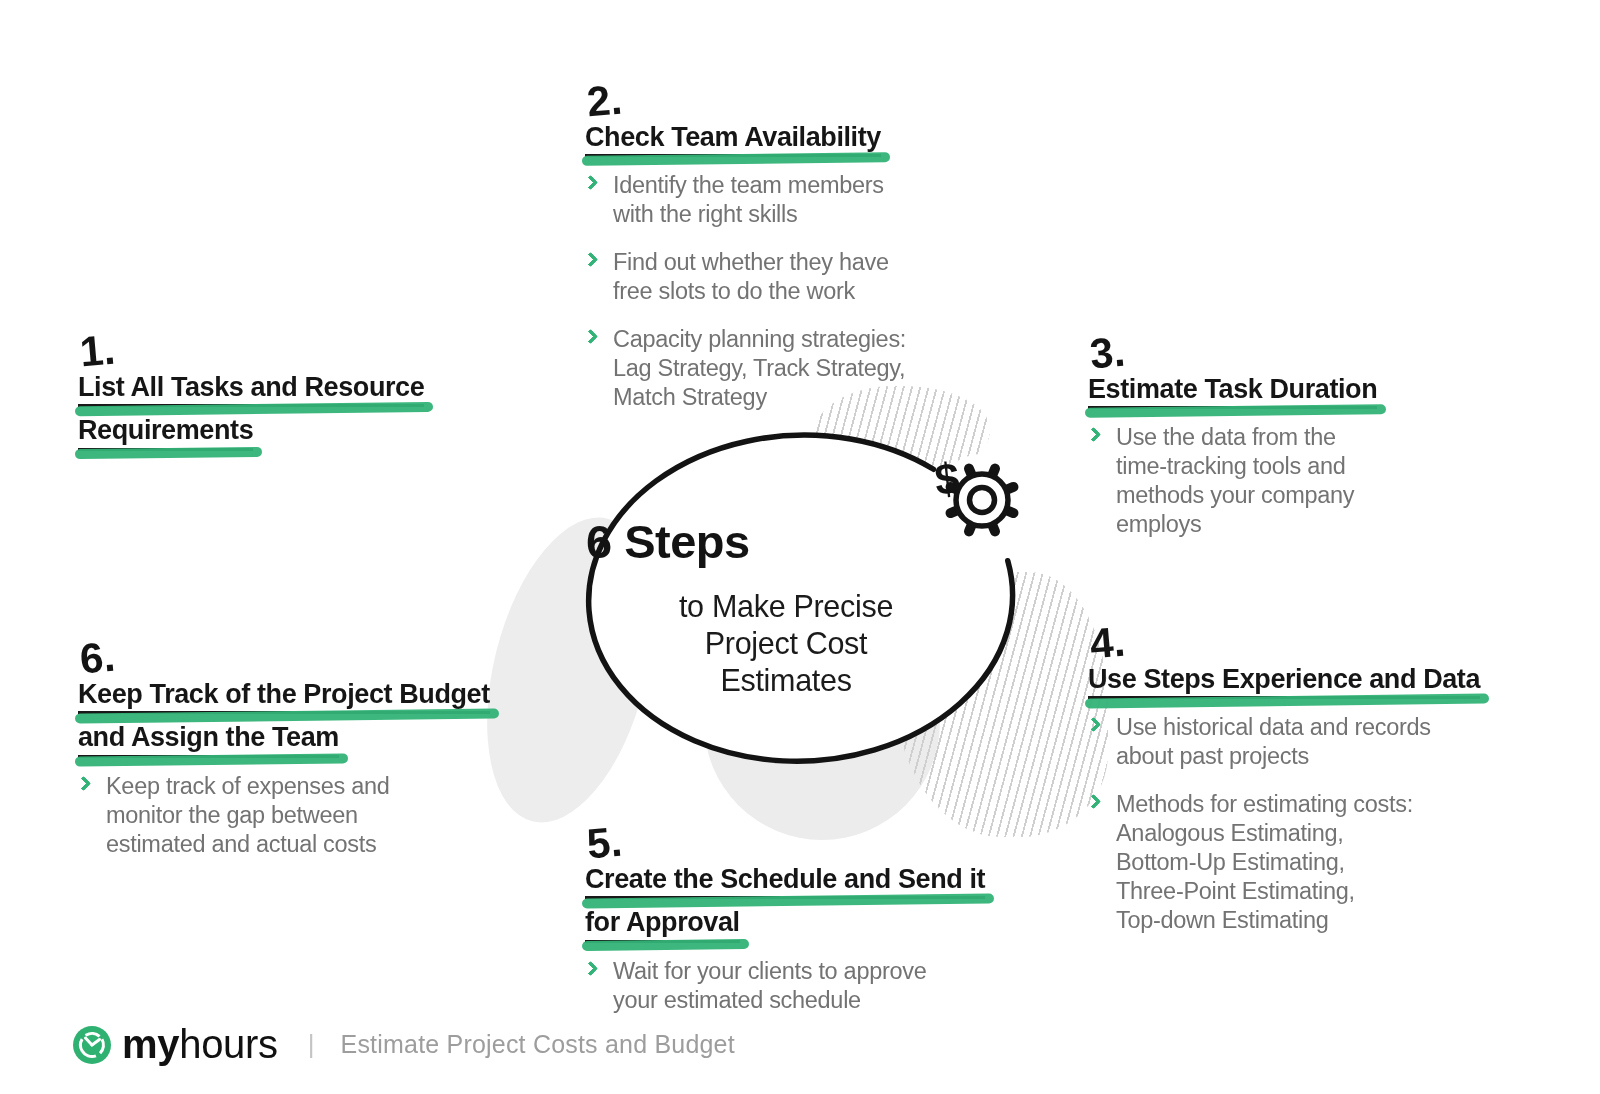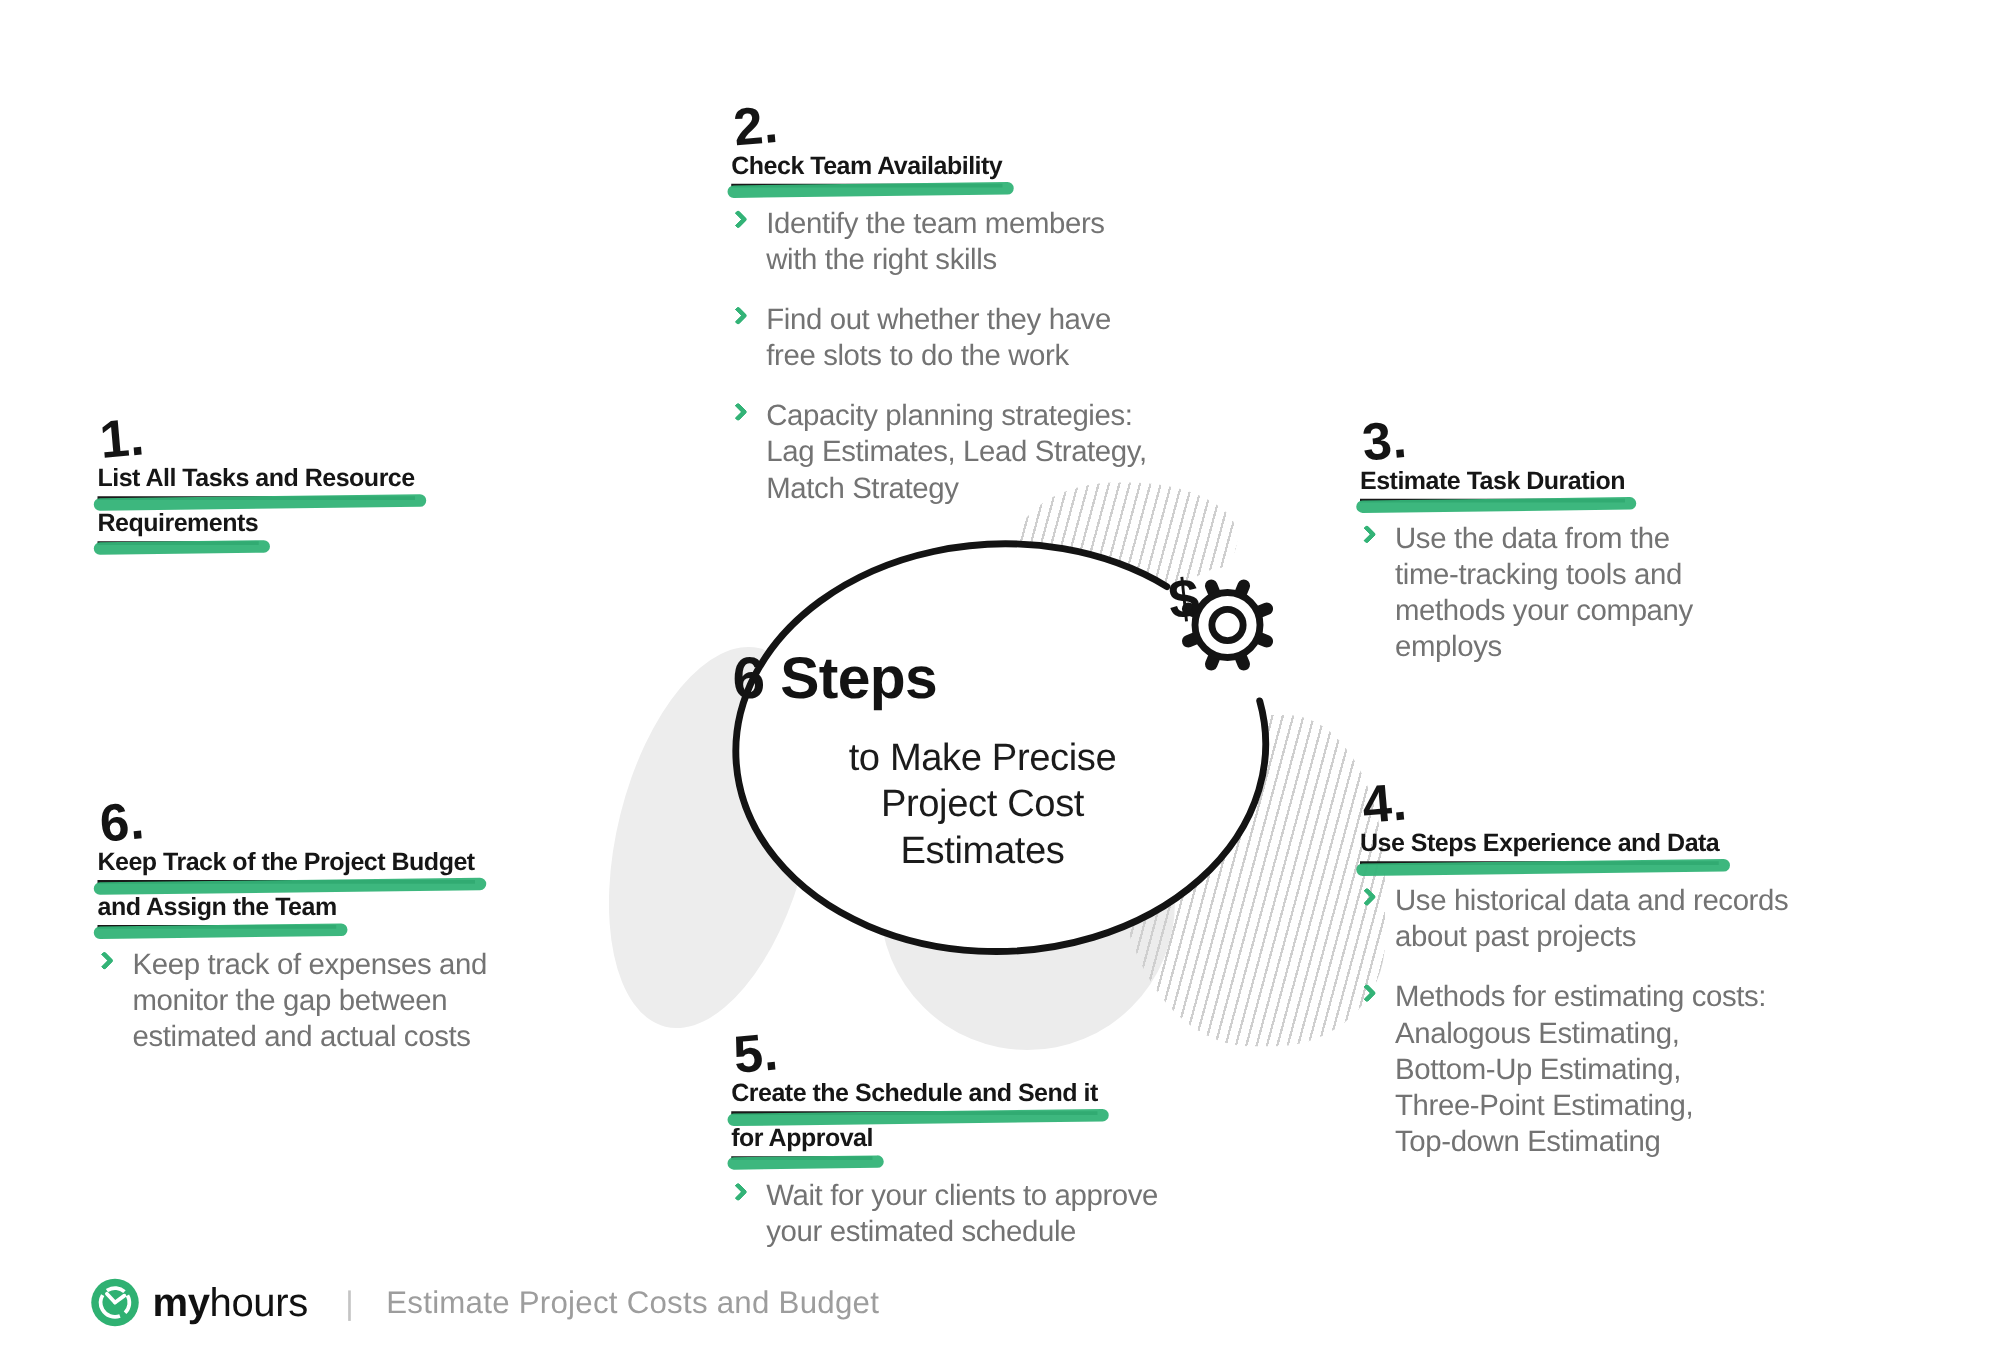--- a/index.html
+++ b/index.html
@@ -47,21 +47,21 @@
   .step-2 { left:585px; top:80px;  }
   .step-3 { left:1088px;top:332px; }
   .step-4 { left:1088px;top:622px; }
   .step-5 { left:585px; top:822px; }
   .step-6 { left:78px;  top:637px; }
 
   .num {
     display:inline-block; font-size:42px; line-height:1; font-weight:700;
     color:#141414; transform:rotate(-5deg); margin:0 0 0 2px;
   }
-  .title { margin-top:1px; font-size:20px; font-weight:700; color:#161616; letter-spacing:-0.4px; }
+  .title { margin-top:1px; font-size:27px; font-weight:700; color:#161616; letter-spacing:-0.4px; }
   .tline { margin-bottom:9px; line-height:1; }
   .hl {
     position:relative; display:inline-block; line-height:1.05;
     padding-bottom:3px; border-bottom:3.5px solid #191919;
   }
   .hl::after {
     content:""; position:absolute; left:-3px; right:-9px; bottom:-10px; height:10px;
     background:#33b377; border-radius:6px; transform:rotate(-0.7deg); opacity:.95;
   }
   .bullets { margin-top:14px; display:flex; flex-direction:column; gap:19px; }
@@ -70,21 +70,21 @@
     flex:0 0 auto; width:11px; height:11px; margin-top:6px;
     border-top:4.5px solid #33b377; border-right:4.5px solid #33b377;
     border-radius:2.5px; transform:rotate(45deg);
   }
   .btext {
     font-size:23.5px; line-height:29px; color:#737373; white-space:pre-line;
     letter-spacing:-0.3px;
   }
 
   .footer { position:absolute; z-index:2; left:72px; top:1022px; display:flex; align-items:center; }
-  .brand { font-size:32px; margin-left:10px; color:#111; letter-spacing:-0.3px; }
+  .brand { font-size:40px; margin-left:10px; color:#111; letter-spacing:-0.3px; }
   .brand-b { font-weight:700; }
   .brand-l { font-weight:400; }
   .sep { color:#c4c4c4; font-size:26px; margin:0 26px 0 30px; font-weight:300; }
   .tagline { color:#9d9d9d; font-size:25px; letter-spacing:0.2px; }
 </style>
 </head>
 <body>
 
 <div class="canvas">
 
@@ -139,21 +139,21 @@
 with the right skills</span>
       </div>
       <div class="bullet">
         <span class="chev"></span>
         <span class="btext">Find out whether they have
 free slots to do the work</span>
       </div>
       <div class="bullet">
         <span class="chev"></span>
         <span class="btext">Capacity planning strategies:
-Lag Estimates, Lead Strategy,
+Lag Strategy, Track Strategy,
 Match Strategy</span>
       </div>
     </div>
   </div>
 
   <div class="step step-3">
     <div class="num">3.</div>
     <div class="title">
       <div class="tline"><span class="hl">Estimate Task Duration</span></div>
     </div>

